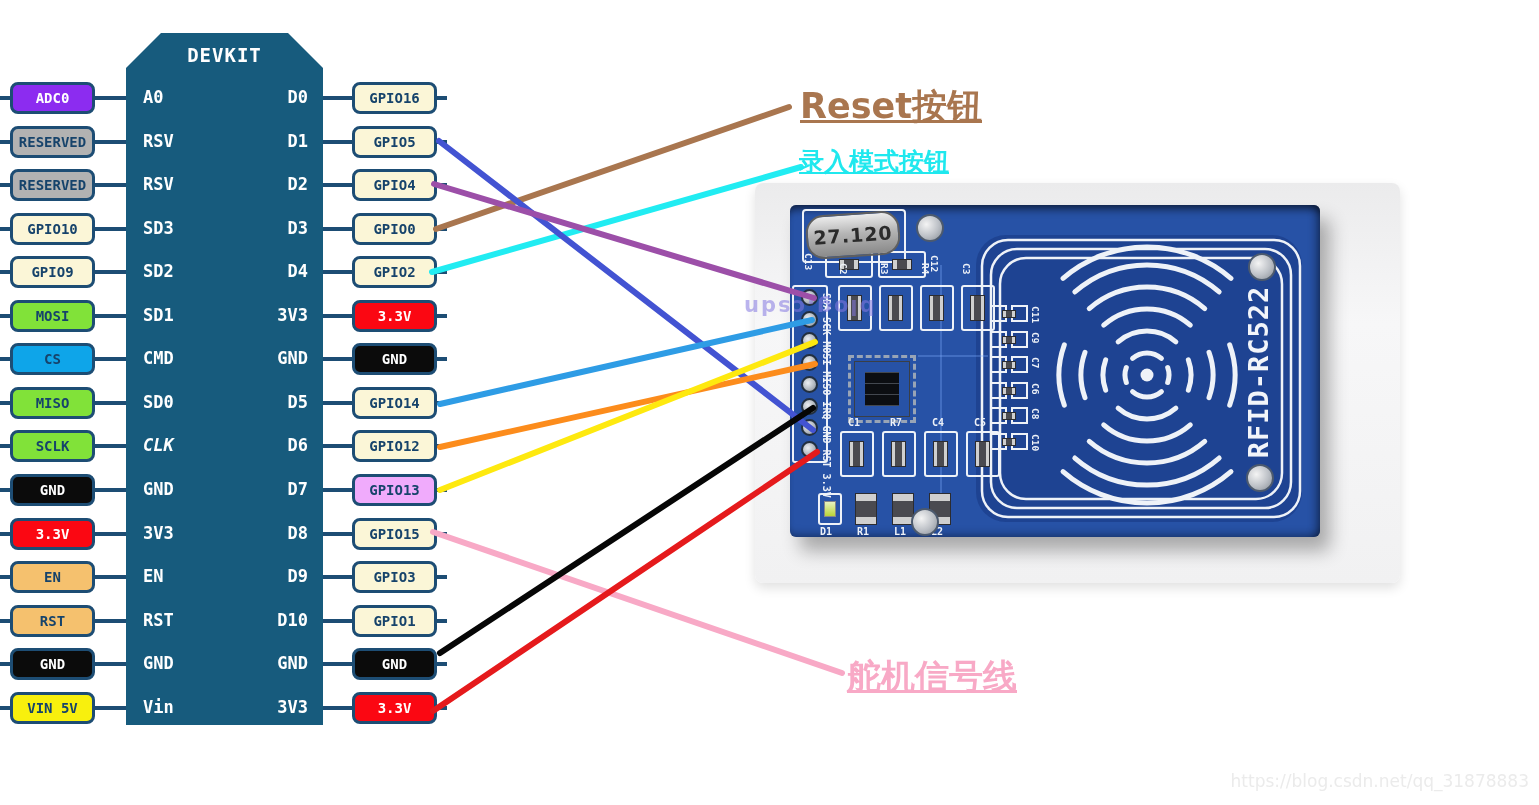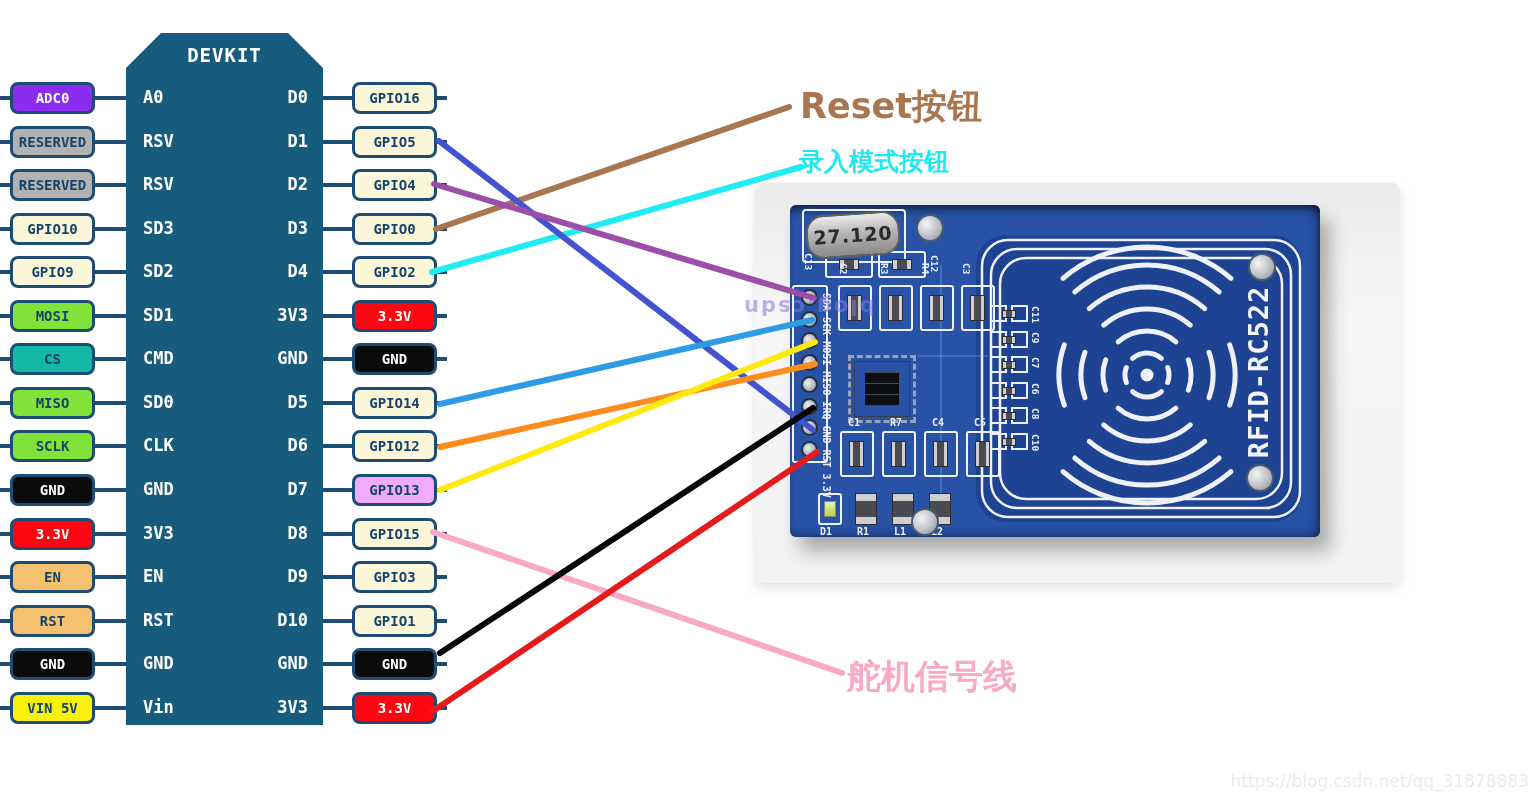--- a/index.html
+++ b/index.html
@@ -11,21 +11,21 @@
   #devkit-title{position:absolute;left:0;right:0;top:11px;text-align:center;color:#fff;
     font:bold 19px "DejaVu Sans Mono",monospace;letter-spacing:1px;}
   .hline{position:absolute;height:4px;background:#1d4d74;z-index:4;}
   .pill{position:absolute;width:85px;height:32px;border:3px solid #1d4d74;border-radius:8px;
     box-sizing:border-box;display:flex;align-items:center;justify-content:center;
     font:bold 14px "DejaVu Sans Mono",monospace;z-index:6;}
   .chiplbl{position:absolute;color:#fff;font:bold 17px "DejaVu Sans Mono",monospace;z-index:6;white-space:nowrap;}
   .chiplbl.r{width:90px;text-align:right;}
   
   #wires-svg{position:absolute;left:0;top:0;width:1539px;height:805px;z-index:40;pointer-events:none;}
-  .annotation{position:absolute;z-index:45;font-family:"DejaVu Sans",sans-serif;font-weight:bold;white-space:nowrap;}
+  .annotation{position:absolute;z-index:45;font-family:"DejaVu Sans",sans-serif;font-weight:bold;white-space:nowrap;text-decoration:underline;}
   
   #photo-bg{position:absolute;left:755px;top:183px;width:645px;height:400px;z-index:7;border-radius:8px;
     background:linear-gradient(180deg,#ebebec 0%,#f7f7f8 35%,#f1f1f2 100%);
     box-shadow:0 5px 12px rgba(0,0,0,.12);}
   #module{position:absolute;left:790px;top:205px;width:530px;height:332px;z-index:10;border-radius:6px;
     background:#2752a6;
     box-shadow:10px 14px 18px rgba(0,0,0,.3),
       inset 0 10px 8px -6px rgba(0,0,0,.6),
       inset -9px 0 10px -6px rgba(0,0,0,.45),
       inset 0 -8px 10px -6px rgba(0,0,0,.35);}
@@ -98,35 +98,35 @@
       <div class="chiplbl l" style="position: absolute; left: 143px; top: 261px;">SD2</div>
       <div class="chiplbl r" style="position: absolute; left: 218px; top: 261px;">D4</div>
       <div class="hline" style="position: absolute; left: 0px; top: 314px; width: 126px;"></div>
       <div class="hline" style="position: absolute; left: 323px; top: 314px; width: 124px;"></div>
       <div class="pill" style="position: absolute; left: 10px; top: 300px; background: rgb(129, 226, 57); color: rgb(22, 67, 107);">MOSI</div>
       <div class="pill" style="position: absolute; left: 352px; top: 300px; background: rgb(251, 7, 18); color: rgb(255, 255, 255);">3.3V</div>
       <div class="chiplbl l" style="position: absolute; left: 143px; top: 305px;">SD1</div>
       <div class="chiplbl r" style="position: absolute; left: 218px; top: 305px;">3V3</div>
       <div class="hline" style="position: absolute; left: 0px; top: 357px; width: 126px;"></div>
       <div class="hline" style="position: absolute; left: 323px; top: 357px; width: 124px;"></div>
-      <div class="pill" style="position: absolute; left: 10px; top: 343px; background: #14b8a6; color: rgb(22, 67, 107);">CS</div>
+      <div class="pill" style="position: absolute; left: 10px; top: 343px; background: #0ea5e9; color: rgb(22, 67, 107);">CS</div>
       <div class="pill" style="position: absolute; left: 352px; top: 343px; background: rgb(11, 11, 11); color: rgb(255, 255, 255);">GND</div>
       <div class="chiplbl l" style="position: absolute; left: 143px; top: 348px; text-align: center;">CMD</div>
       <div class="chiplbl r" style="position: absolute; left: 218px; top: 348px;">GND</div>
       <div class="hline" style="position: absolute; left: 0px; top: 401px; width: 126px;"></div>
       <div class="hline" style="position: absolute; left: 323px; top: 401px; width: 124px;"></div>
       <div class="pill" style="position: absolute; left: 10px; top: 387px; background: rgb(129, 226, 57); color: rgb(22, 67, 107);">MISO</div>
       <div class="pill" style="position: absolute; left: 352px; top: 387px; background: rgb(251, 246, 215); color: rgb(22, 67, 107);">GPIO14</div>
       <div class="chiplbl l" style="position: absolute; left: 143px; top: 392px;">SD0</div>
       <div class="chiplbl r" style="position: absolute; left: 218px; top: 392px;">D5</div>
       <div class="hline" style="position: absolute; left: 0px; top: 444px; width: 126px;"></div>
       <div class="hline" style="position: absolute; left: 323px; top: 444px; width: 124px;"></div>
       <div class="pill" style="position: absolute; left: 10px; top: 430px; background: rgb(129, 226, 57); color: rgb(22, 67, 107);">SCLK</div>
       <div class="pill" style="position: absolute; left: 352px; top: 430px; background: rgb(251, 246, 215); color: rgb(22, 67, 107);">GPIO12</div>
-      <div class="chiplbl l" style="position: absolute; left: 143px; top: 435px;">CLK</div>
+      <div class="chiplbl l" style="position: absolute; left: 143px; top: 435px; font-style: italic;">CLK</div>
       <div class="chiplbl r" style="position: absolute; left: 218px; top: 435px;">D6</div>
       <div class="hline" style="position: absolute; left: 0px; top: 488px; width: 126px;"></div>
       <div class="hline" style="position: absolute; left: 323px; top: 488px; width: 124px;"></div>
       <div class="pill" style="position: absolute; left: 10px; top: 474px; background: rgb(11, 11, 11); color: rgb(255, 255, 255);">GND</div>
       <div class="pill" style="position: absolute; left: 352px; top: 474px; background: #f0abfc; color: rgb(22, 67, 107);">GPIO13</div>
       <div class="chiplbl l" style="position: absolute; left: 143px; top: 479px;">GND</div>
       <div class="chiplbl r" style="position: absolute; left: 218px; top: 479px;">D7</div>
       <div class="hline" style="position: absolute; left: 0px; top: 532px; width: 126px;"></div>
       <div class="hline" style="position: absolute; left: 323px; top: 532px; width: 124px;"></div>
       <div class="pill" style="position: absolute; left: 10px; top: 518px; background: rgb(251, 7, 18); color: rgb(255, 255, 255);">3.3V</div>

